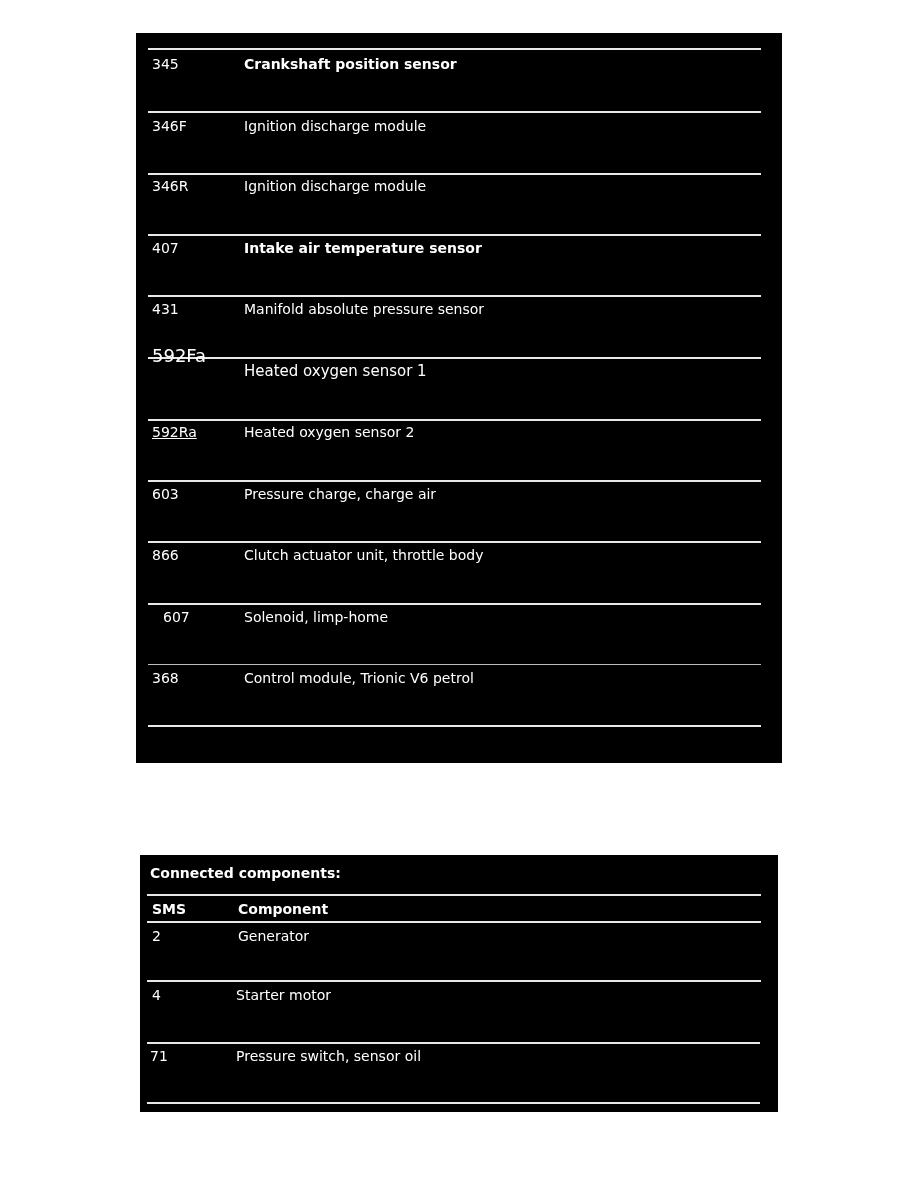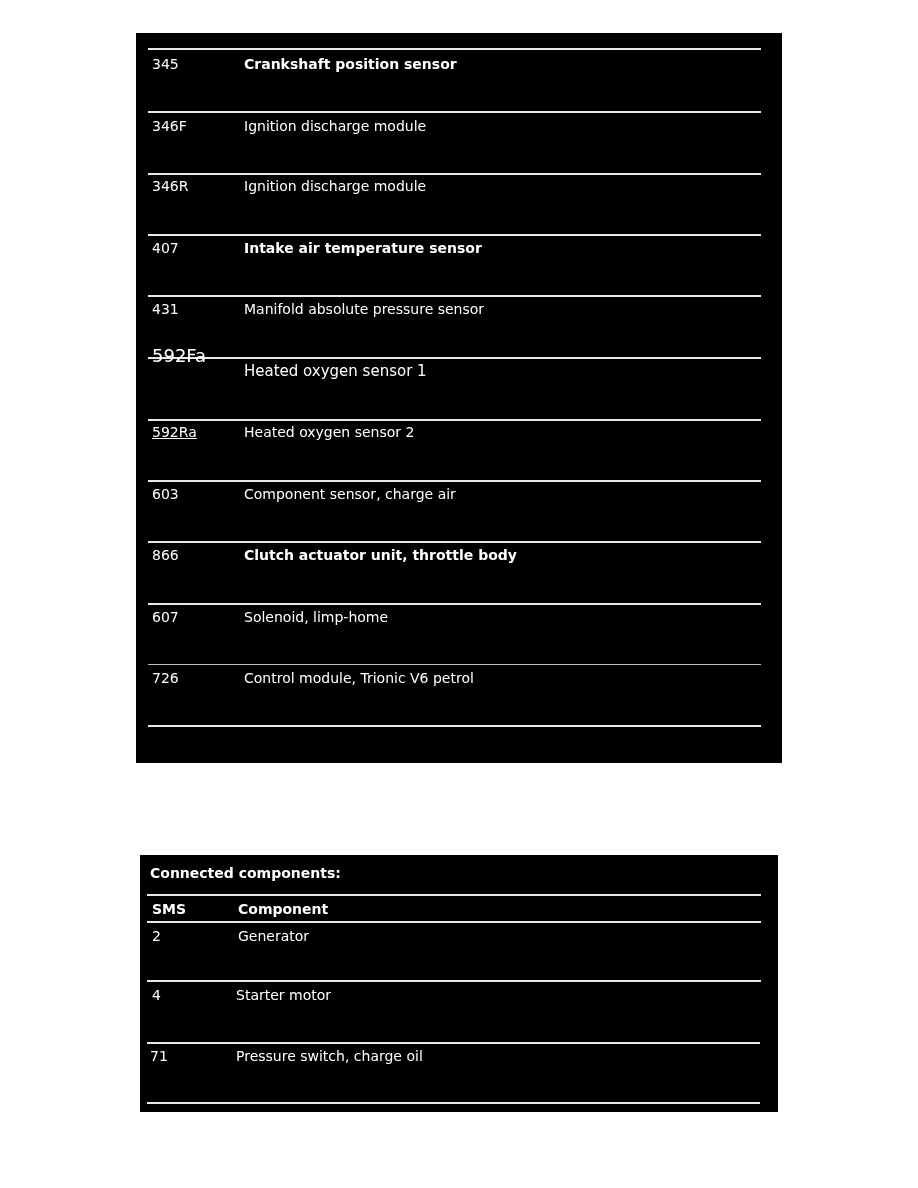--- a/index.html
+++ b/index.html
@@ -42,32 +42,32 @@
 
   <div class="cell" style="left:16px;top:315px;font-size:18px;">592Fa</div>
   <div class="cell" style="left:108px;top:330px;font-size:15px;">Heated oxygen sensor 1</div>
   <div class="hline" style="left:12px;width:613px;top:386px;"></div>
 
   <div class="cell" style="left:16px;top:391px;text-decoration:underline;">592Ra</div>
   <div class="cell" style="left:108px;top:391px;">Heated oxygen sensor 2</div>
   <div class="hline" style="left:12px;width:613px;top:447px;"></div>
 
   <div class="cell" style="left:16px;top:453px;">603</div>
-  <div class="cell" style="left:108px;top:453px;">Component sensor, charge air</div>
+  <div class="cell" style="left:108px;top:453px;">Pressure charge, charge air</div>
   <div class="hline" style="left:12px;width:613px;top:508px;"></div>
 
   <div class="cell" style="left:16px;top:514px;">866</div>
-  <div class="cell" style="left:108px;top:514px;font-weight:bold;">Clutch actuator unit, throttle body</div>
+  <div class="cell" style="left:108px;top:514px;">Clutch actuator unit, throttle body</div>
   <div class="hline" style="left:12px;width:613px;top:570px;"></div>
 
-  <div class="cell" style="left:16px;top:576px;">607</div>
+  <div class="cell" style="left:27px;top:576px;">607</div>
   <div class="cell" style="left:108px;top:576px;">Solenoid, limp-home</div>
   <div class="hline thin" style="left:12px;width:613px;top:631px;"></div>
 
-  <div class="cell" style="left:16px;top:637px;">726</div>
+  <div class="cell" style="left:16px;top:637px;">368</div>
   <div class="cell" style="left:108px;top:637px;">Control module, Trionic V6 petrol</div>
   <div class="hline" style="left:12px;width:613px;top:692px;"></div>
 </div>
 
 <div class="panel" id="panel-bottom">
   <div class="cell bold" style="left:10px;top:10px;">Connected components:</div>
   <div class="hline" style="left:7px;width:614px;top:39px;"></div>
 
   <div class="cell bold" style="left:12px;top:46px;">SMS</div>
   <div class="cell bold" style="left:98px;top:46px;">Component</div>
@@ -75,15 +75,15 @@
 
   <div class="cell" style="left:12px;top:73px;">2</div>
   <div class="cell" style="left:98px;top:73px;">Generator</div>
   <div class="hline" style="left:7px;width:614px;top:125px;"></div>
 
   <div class="cell" style="left:12px;top:132px;">4</div>
   <div class="cell" style="left:96px;top:132px;">Starter motor</div>
   <div class="hline" style="left:7px;width:613px;top:187px;"></div>
 
   <div class="cell" style="left:10px;top:193px;">71</div>
-  <div class="cell" style="left:96px;top:193px;">Pressure switch, charge oil</div>
+  <div class="cell" style="left:96px;top:193px;">Pressure switch, sensor oil</div>
   <div class="hline" style="left:7px;width:613px;top:247px;"></div>
 </div>
 
 </body></html>

